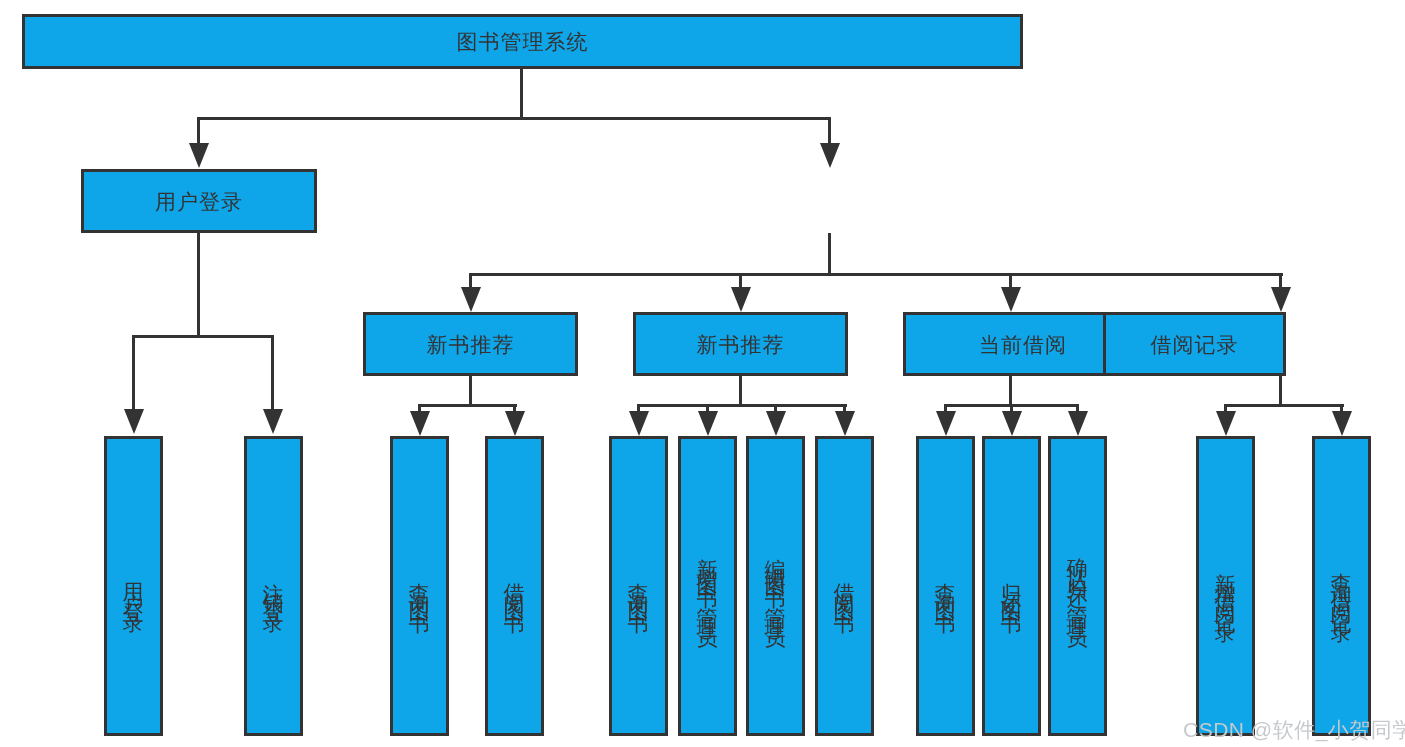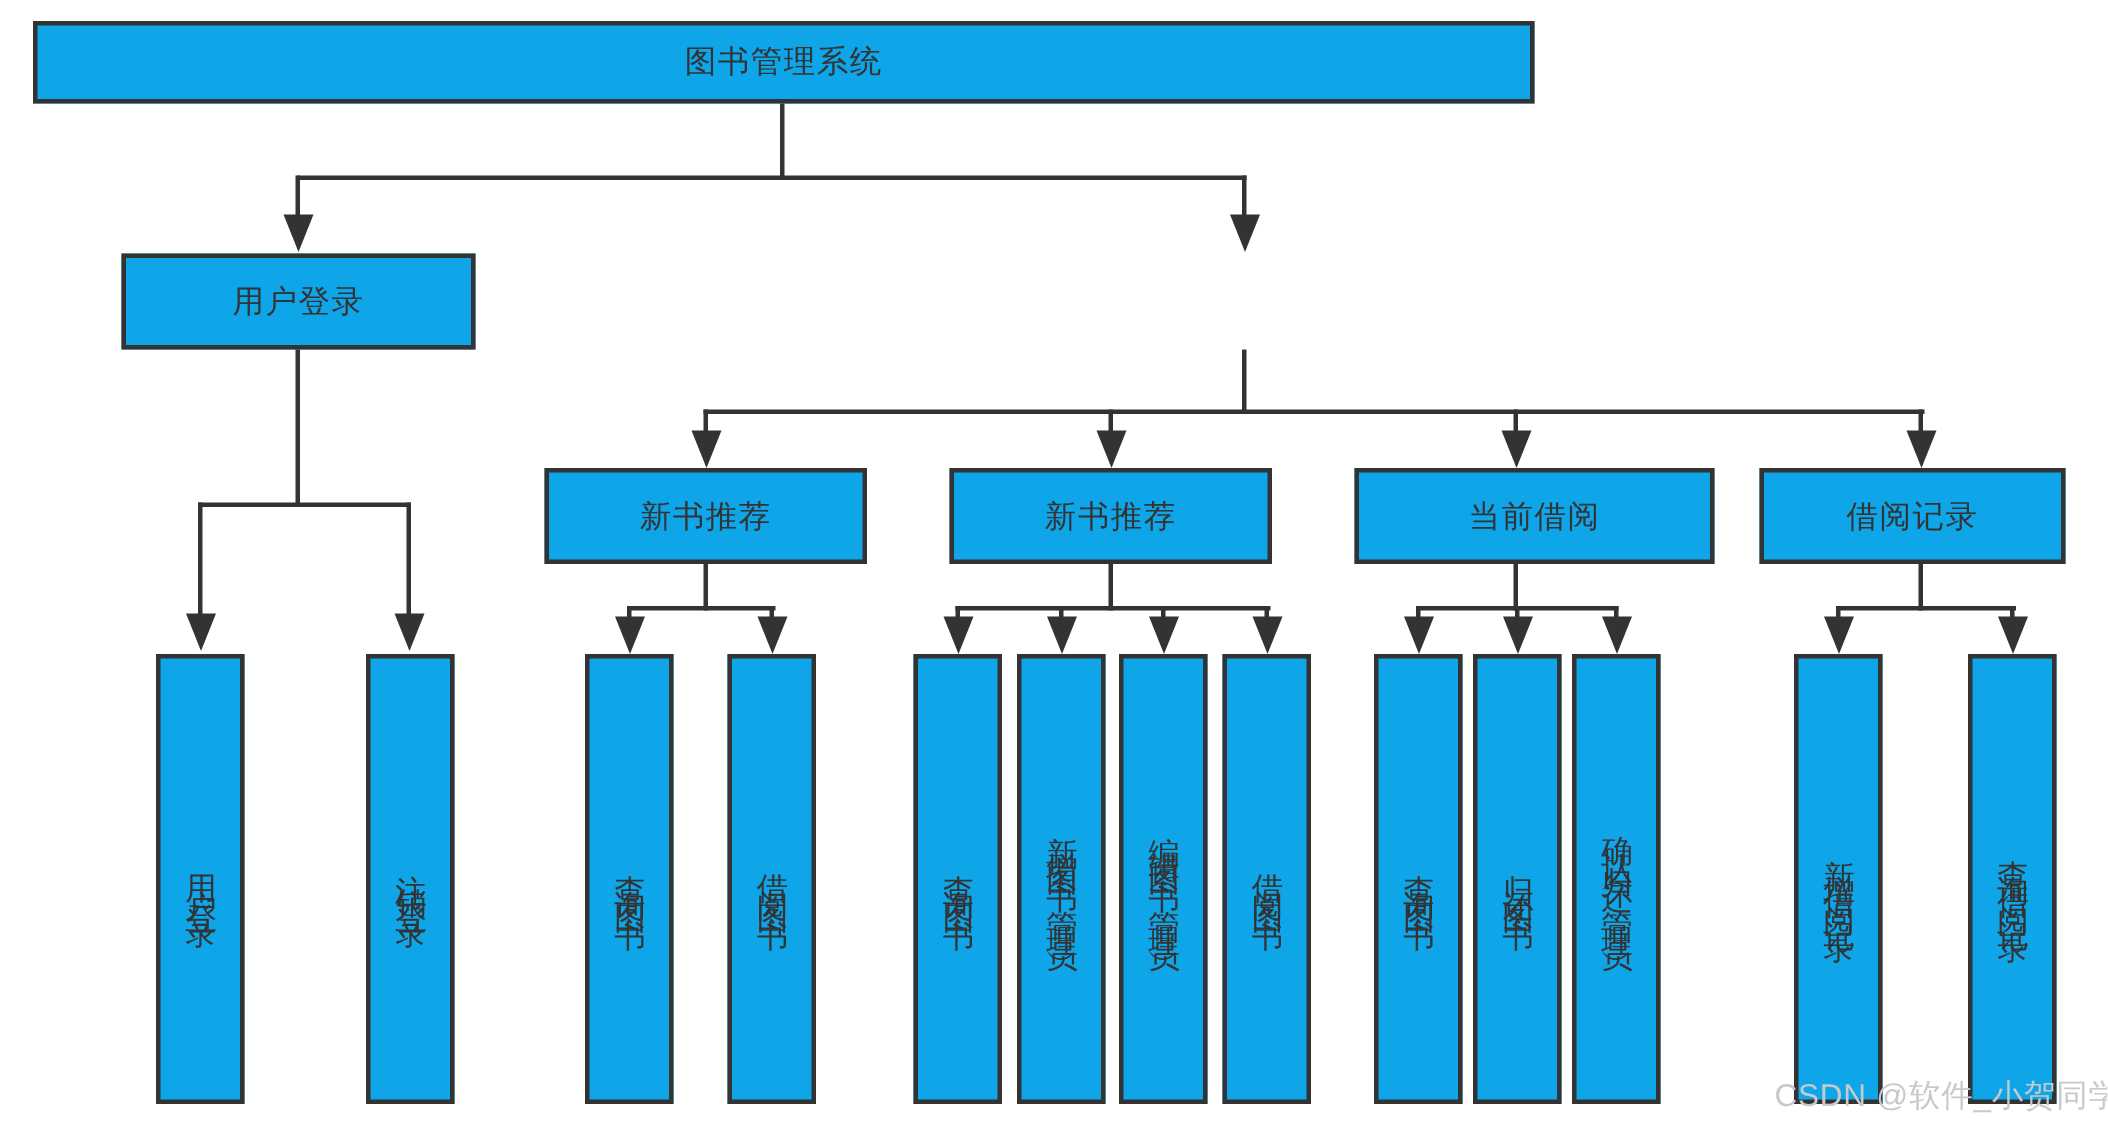--- a/index.html
+++ b/index.html
@@ -53,21 +53,21 @@
 
   <div class="node h" style="left:363px;top:312px;width:215px;height:64px">
     <span>新书推荐</span>
   </div>
   <div class="node h" style="left:633px;top:312px;width:215px;height:64px">
     <span>新书推荐</span>
   </div>
   <div class="node h" style="left:903px;top:312px;width:240px;height:64px">
     <span>当前借阅</span>
   </div>
-  <div class="node h" style="left:1173px;top:312px;width:204px;height:64px">
+  <div class="node h" style="left:1103px;top:312px;width:183px;height:64px">
     <span>借阅记录</span>
   </div>
 
   <div class="node leaf" style="left:104px;top:436px;width:59px;height:300px">
     <span>用户登录</span>
   </div>
   <div class="node leaf" style="left:244px;top:436px;width:59px;height:300px">
     <span>注销登录</span>
   </div>
   <div class="node leaf" style="left:390px;top:436px;width:59px;height:300px">

